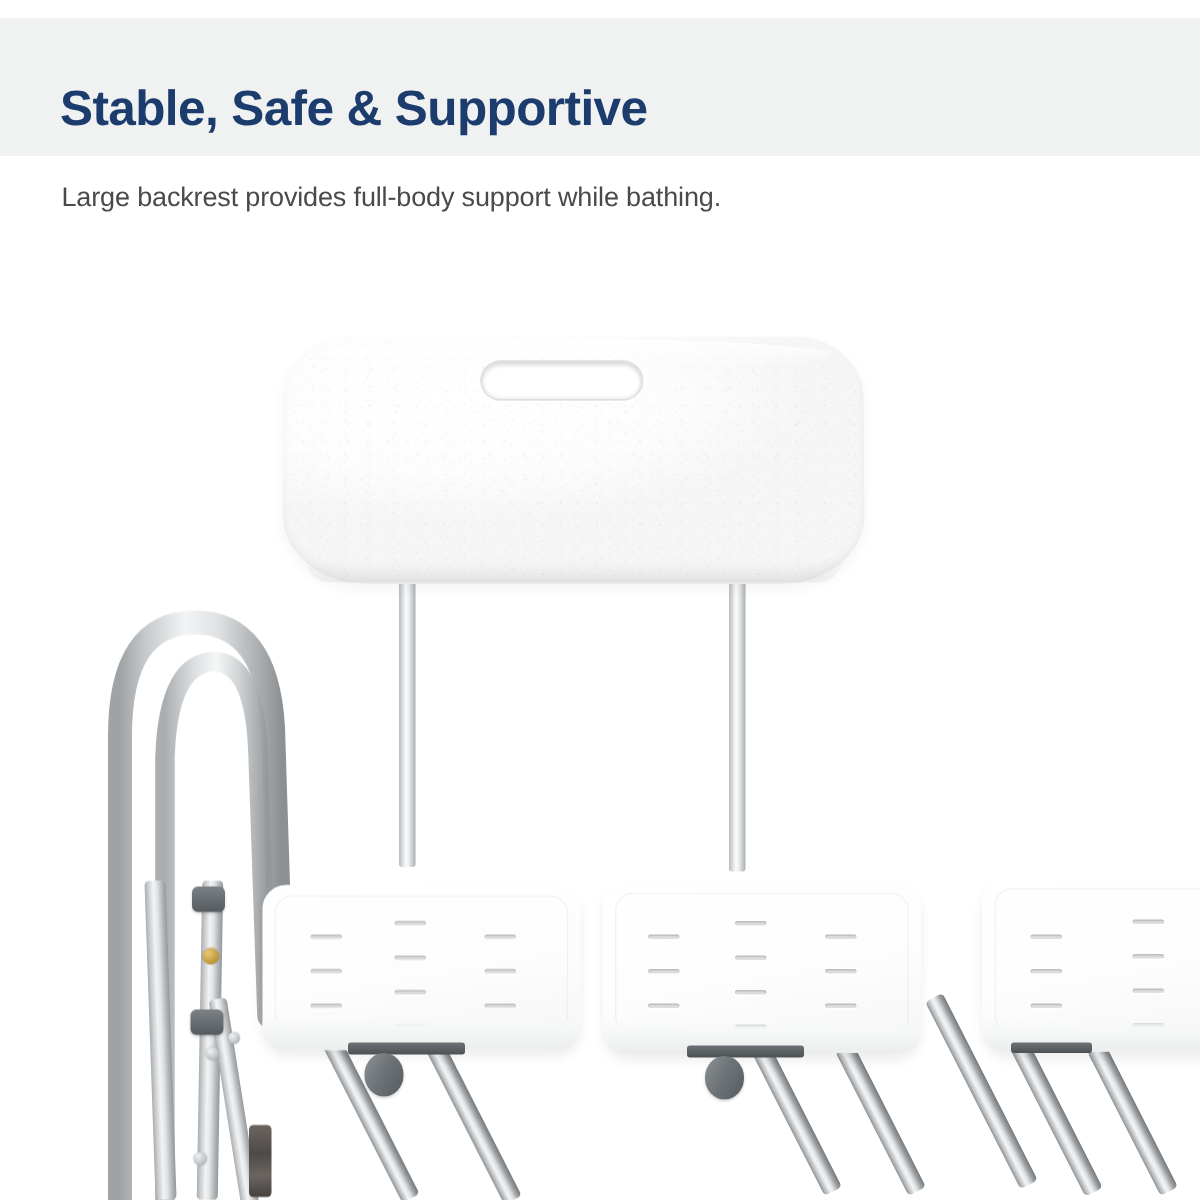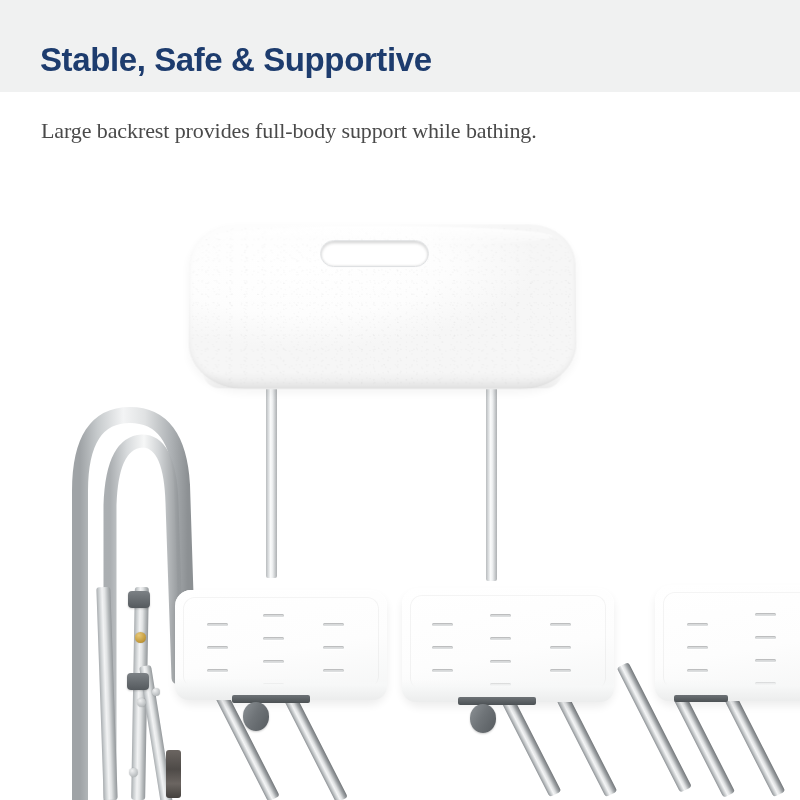--- a/index.html
+++ b/index.html
@@ -6,35 +6,34 @@
   html, body {
     width: 800px; height: 800px;
     font-family: "Liberation Sans", sans-serif;
     background: #ffffff;
     overflow: hidden;
   }
   #page { position: relative; width: 800px; height: 800px; background: #ffffff; }
 
   
   .header-band {
-    position: absolute; left: 0; top: 0; width: 800px; height: 92px;
+    position: absolute; left: 0; top: 12px; width: 800px; height: 92px;
     background: #f0f1f1;
   }
   .headline {
     position: absolute; left: 40px; top: 41px;
     font-size: 33px; font-weight: bold; letter-spacing: -0.4px;
     color: #1d3c6e; white-space: nowrap;
   }
 
   
   .subtext {
     position: absolute; left: 41px; top: 115px; width: 700px;
-    font-size: 22px; line-height: 32px; color: #4a4a4a;
+    font-size: 18px; line-height: 32px; color: #4a4a4a;
     letter-spacing: -0.1px;
-    font-family: Liberation Serif, serif;
   }
   .subtext .line { display: block; white-space: nowrap; }
 
   
   .stage { position: absolute; left: 0; top: 195px; width: 800px; height: 605px; }
 
   
   .backrest {
     position: absolute; left: 189px; top: 29px; width: 387px; height: 165px;
     background:

